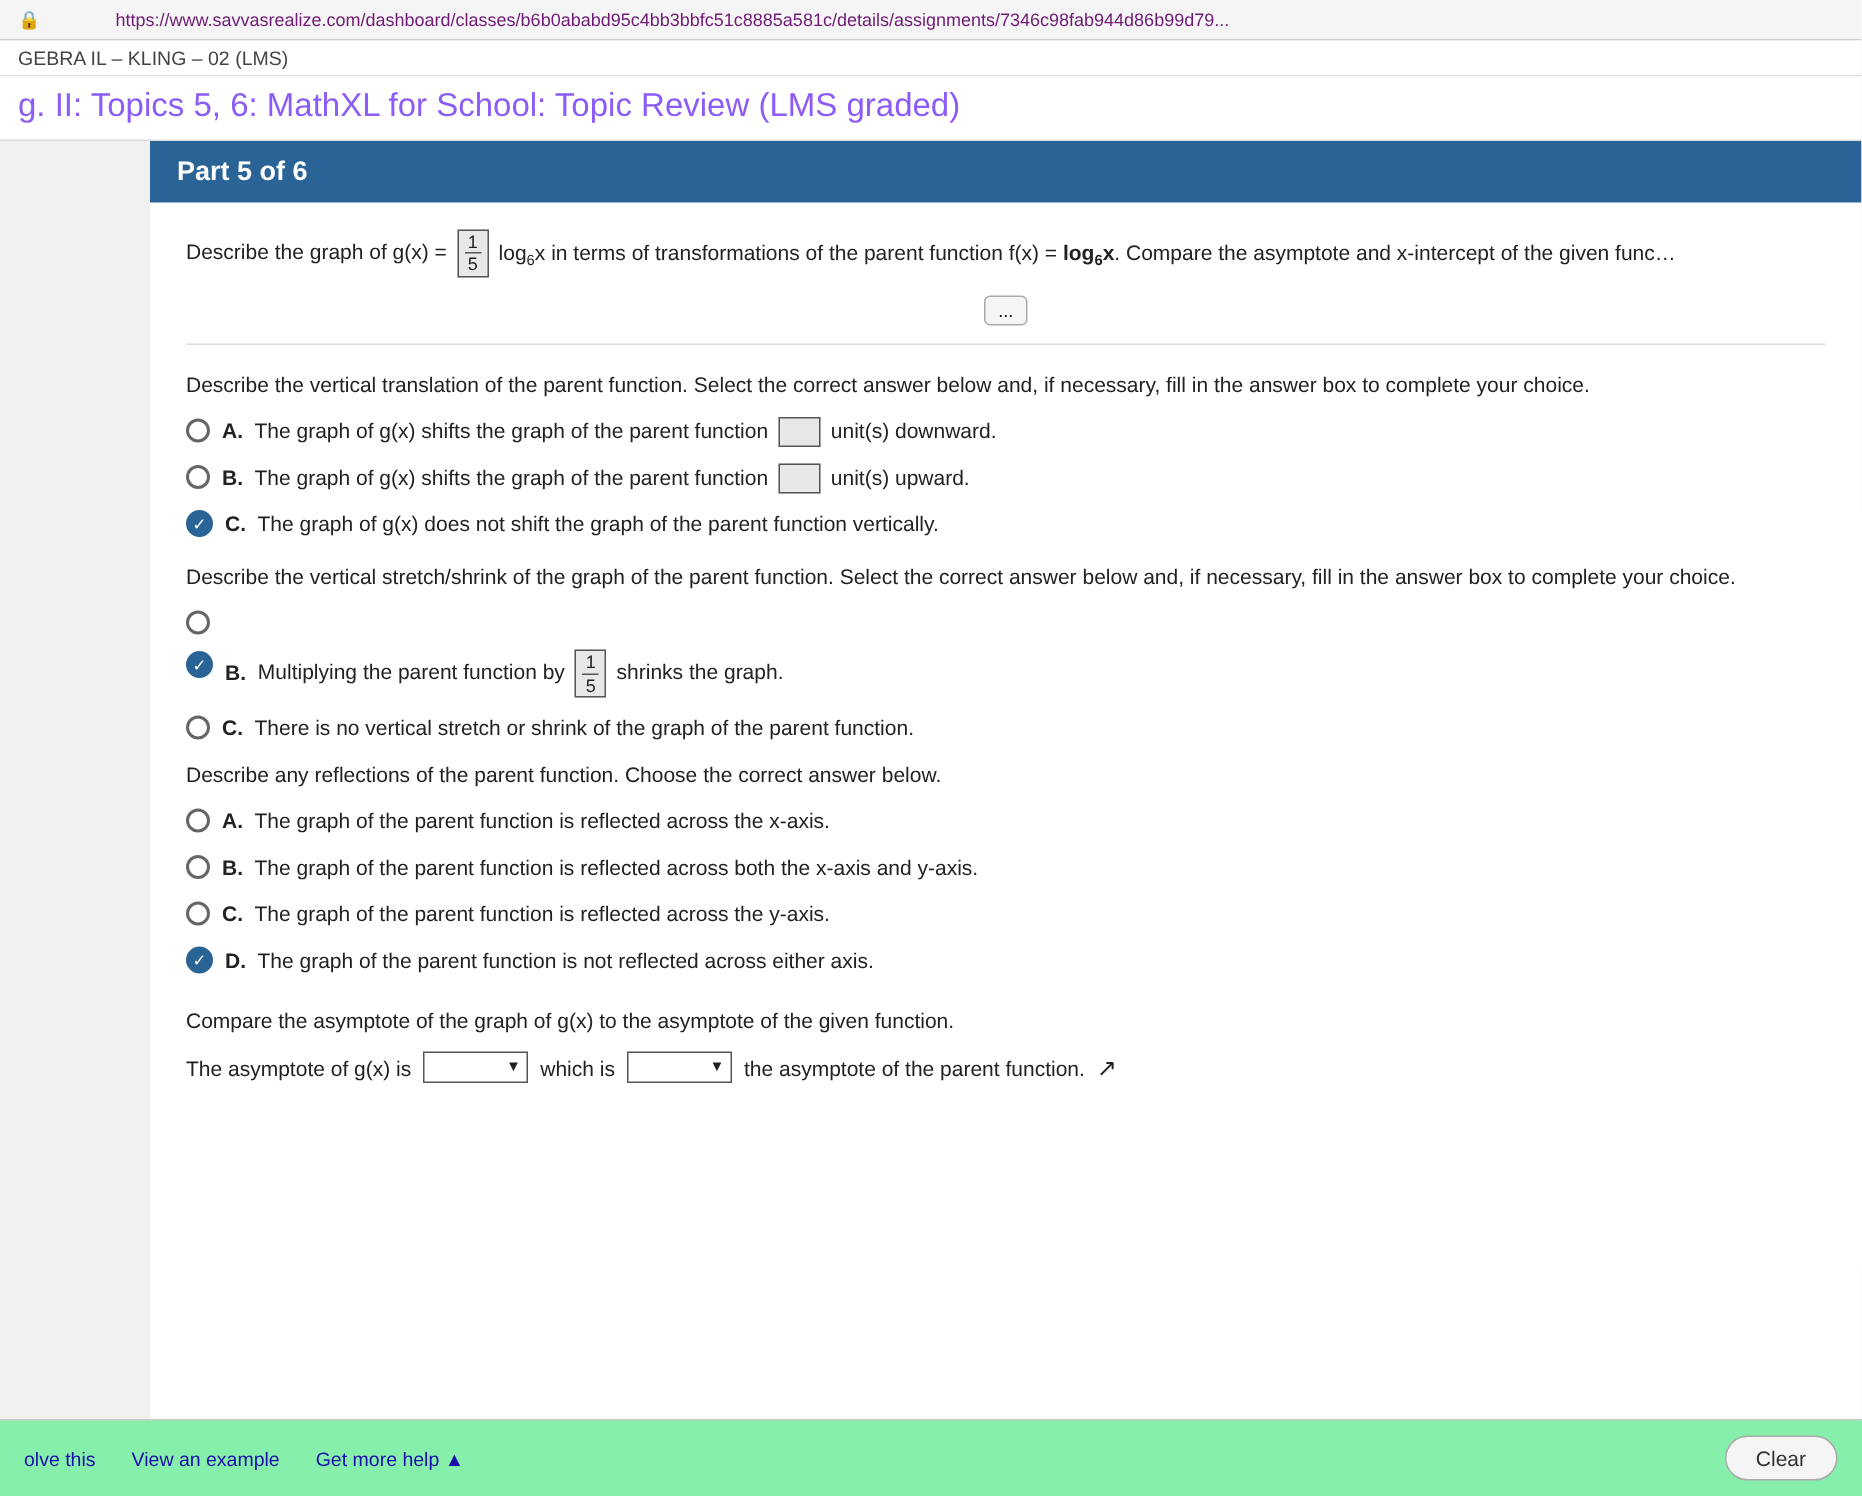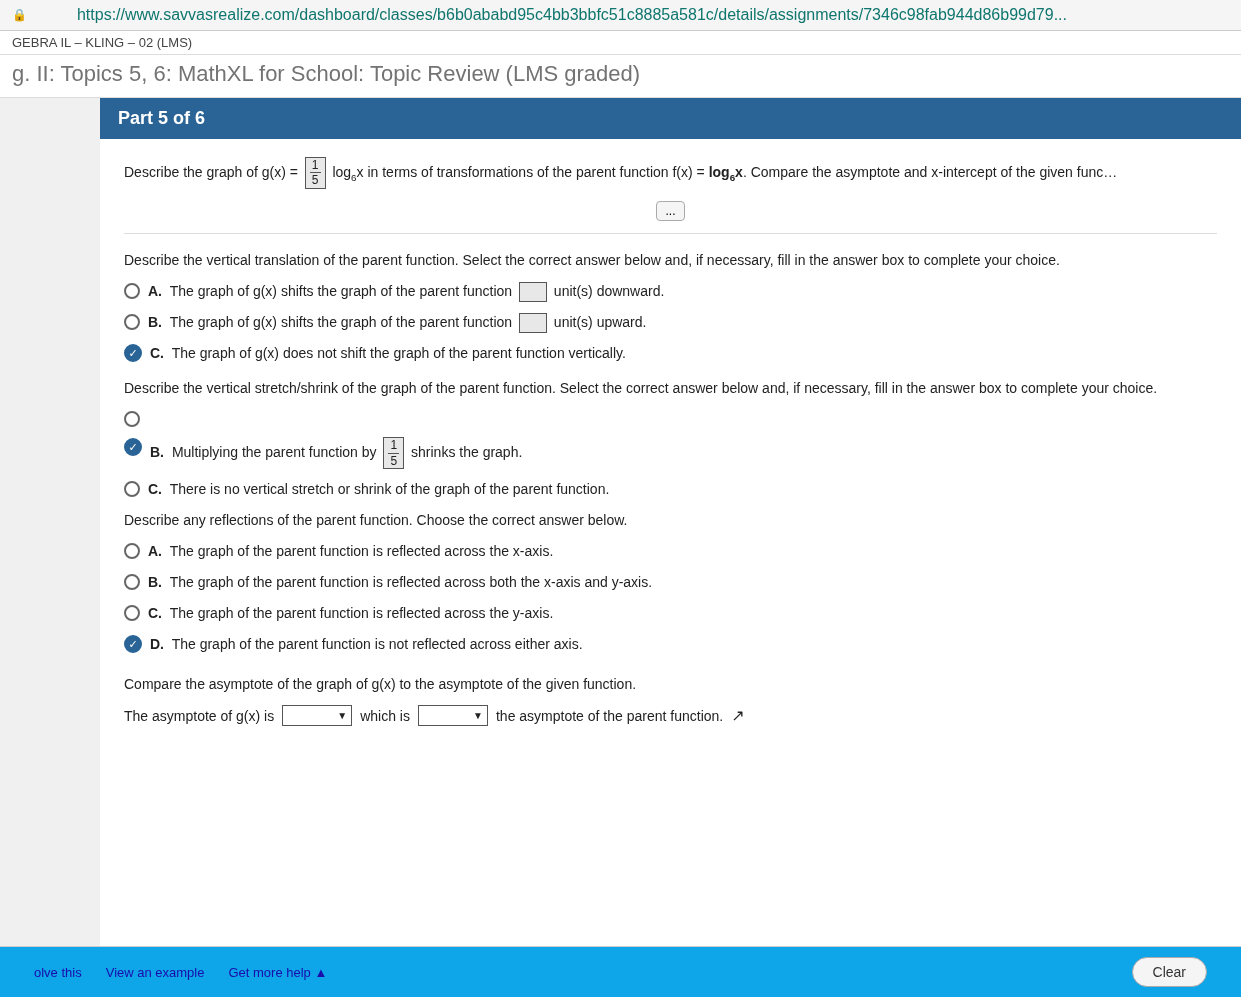--- a/index.html
+++ b/index.html
@@ -13,37 +13,37 @@
       background: #f5f5f5;
       border-bottom: 1px solid #ccc;
       padding: 6px 12px;
       font-size: 12px;
       color: #333;
       display: flex;
       align-items: center;
       gap: 8px;
     }
     .url-text {
-      color: #0f766e;
-      font-size: 16px;
+      color: #701a75;
+      font-size: 12px;
       padding-left: 42px;
     }
     .breadcrumb-bar {
       background: #fff;
       padding: 4px 12px;
       font-size: 13px;
       color: #444;
       border-bottom: 1px solid #ddd;
     }
     .page-title-bar {
       background: #fff;
       padding: 6px 12px 10px;
       font-size: 22px;
       font-weight: 400;
-      color: #737373;
+      color: #8b5cf6;
       border-bottom: 1px solid #ddd;
     }
     .main-content {
       background: #fff;
       margin: 0 0 0 100px;
       min-height: 860px;
       position: relative;
     }
     .part-header {
       background: #2a6496;
@@ -169,23 +169,23 @@
     }
     .dropdown-inline .arrow {
       margin-left: 4px;
       font-size: 10px;
     }
     .bottom-bar {
       position: fixed;
       bottom: 0;
       left: 0;
       right: 0;
-      background: #0ea5e9;
+      background: #86efac;
       border-top: 1px solid #ccc;
-      padding: 10px 34px;
+      padding: 10px 16px;
       display: flex;
       align-items: center;
       justify-content: space-between;
     }
     .bottom-links {
       display: flex;
       gap: 24px;
       align-items: center;
     }
     .bottom-link {

